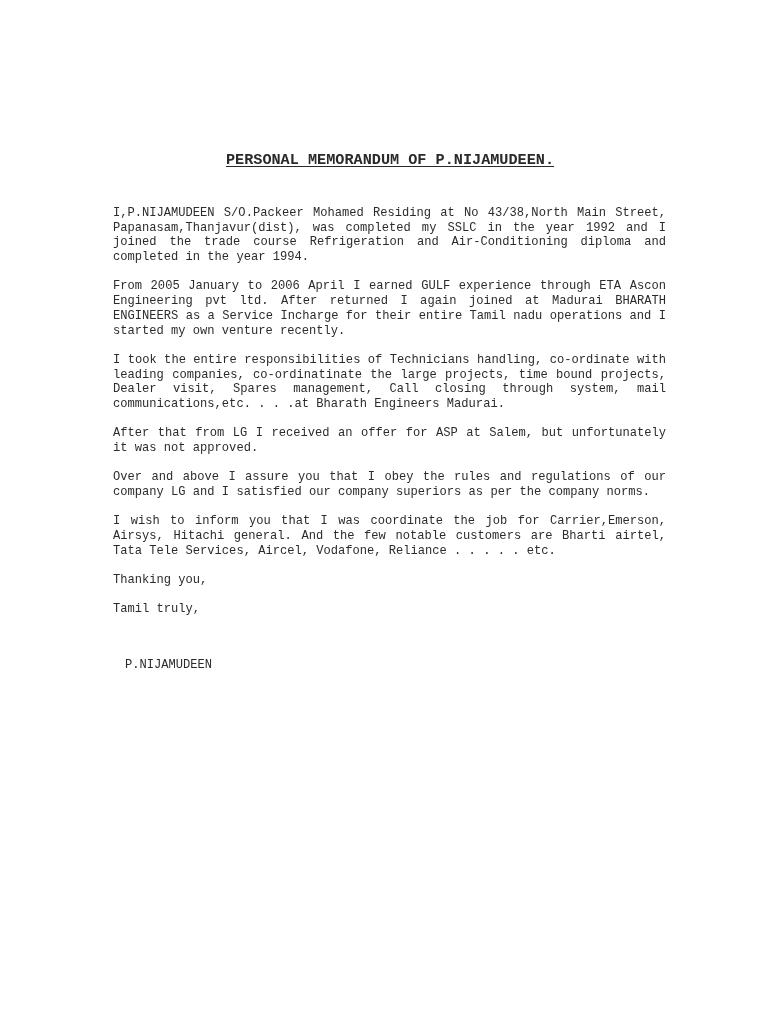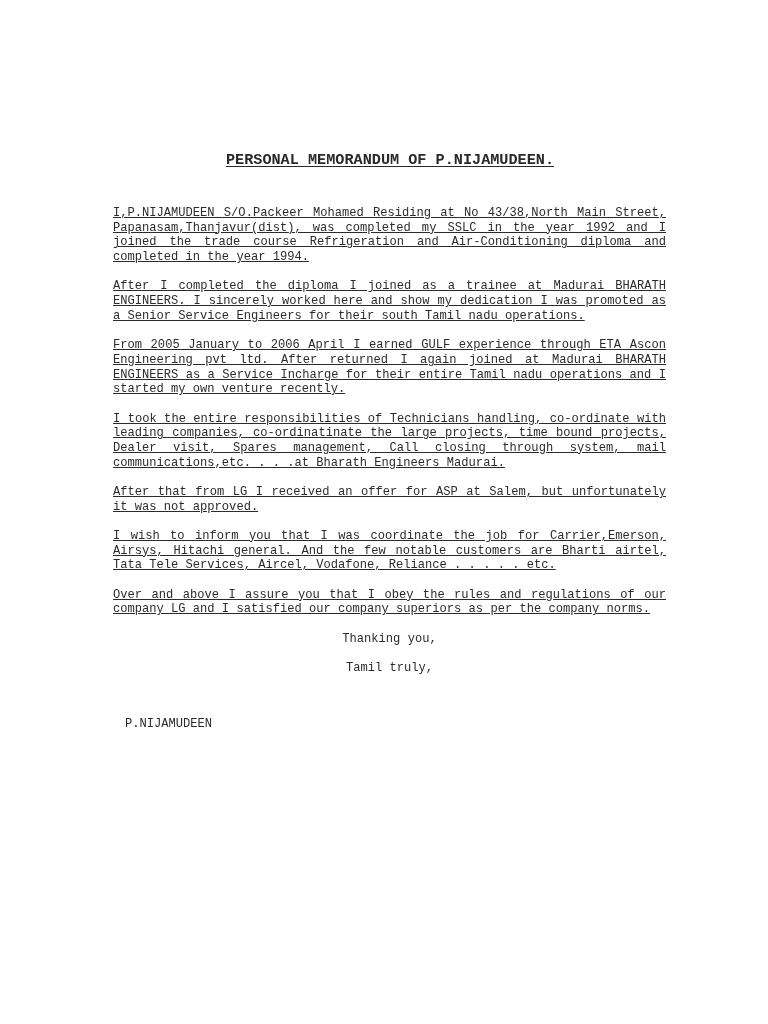--- a/index.html
+++ b/index.html
@@ -42,29 +42,27 @@
       left: 113px;
       top: 206px;
       width: 553px;
       font-size: 12.1px;
       line-height: 14.7px;
     }
     .para {
       margin: 0 0 14.6px 0;
       text-align: justify;
       text-align-last: left;
-      text-decoration: underline;
     }
     .para b {
       font-weight: bold;
       color: #222;
     }
     .closing {
       margin: 0 0 14.6px 0;
-      text-align: center;
     }
     .sign-gap {
       height: 14.6px;
     }
     .sig-line {
       margin: 12px;
     }
   </style>
 </head>
 <body>
@@ -72,44 +70,41 @@
 <div class="page">
 
   <h1 class="title">PERSONAL MEMORANDUM OF P.NIJAMUDEEN.</h1>
 
   <div class="body">
 
     <p class="para">
       <span>I,P.NIJAMUDEEN S/O.Packeer Mohamed Residing at No 43/38,North Main Street, Papanasam,Thanjavur(dist), was completed my SSLC in the year 1992 and I joined the trade course Refrigeration and Air-Conditioning diploma and completed in the year 1994.</span>
     </p>
 
-    <p class="para">
-      <span>After I completed the diploma I joined as a trainee at Madurai BHARATH ENGINEERS. I sincerely worked here and show my dedication I was promoted as a Senior Service Engineers for their south Tamil nadu operations.</span>
-    </p>
 
 
     <p class="para">
       <span>From 2005 January to 2006 April I earned GULF experience through ETA Ascon Engineering pvt ltd. After returned I again joined at Madurai BHARATH ENGINEERS as a Service Incharge for their entire Tamil nadu operations and I started my own venture recently.</span>
     </p>
 
     <p class="para">
       <span>I took the entire responsibilities of Technicians handling, co-ordinate with leading companies, co-ordinatinate the large projects, time bound projects, Dealer visit, Spares management, Call closing through system, mail communications,etc. . . .at Bharath Engineers Madurai.</span>
     </p>
 
     <p class="para">
       <span>After that from LG I received an offer for ASP at Salem, but unfortunately it was not approved.</span>
     </p>
 
 
     <p class="para">
-      <span>I wish to inform you that I was coordinate the job for Carrier,Emerson, Airsys, Hitachi general. And the few notable customers are Bharti airtel, Tata Tele Services, Aircel, Vodafone, Reliance . . . . . etc.</span>
+      <span>Over and above I assure you that I obey the rules and regulations of our company LG and I satisfied our company superiors as per the company norms.</span>
     </p>
 
     <p class="para">
-      <span>Over and above I assure you that I obey the rules and regulations of our company LG and I satisfied our company superiors as per the company norms.</span>
+      <span>I wish to inform you that I was coordinate the job for Carrier,Emerson, Airsys, Hitachi general. And the few notable customers are Bharti airtel, Tata Tele Services, Aircel, Vodafone, Reliance . . . . . etc.</span>
     </p>
 
     <p class="closing">Thanking you,</p>
 
     <p class="closing">Tamil truly,</p>
 
     <div class="sign-gap"></div>
 
     <p class="sig-line">P.NIJAMUDEEN</p>
 

